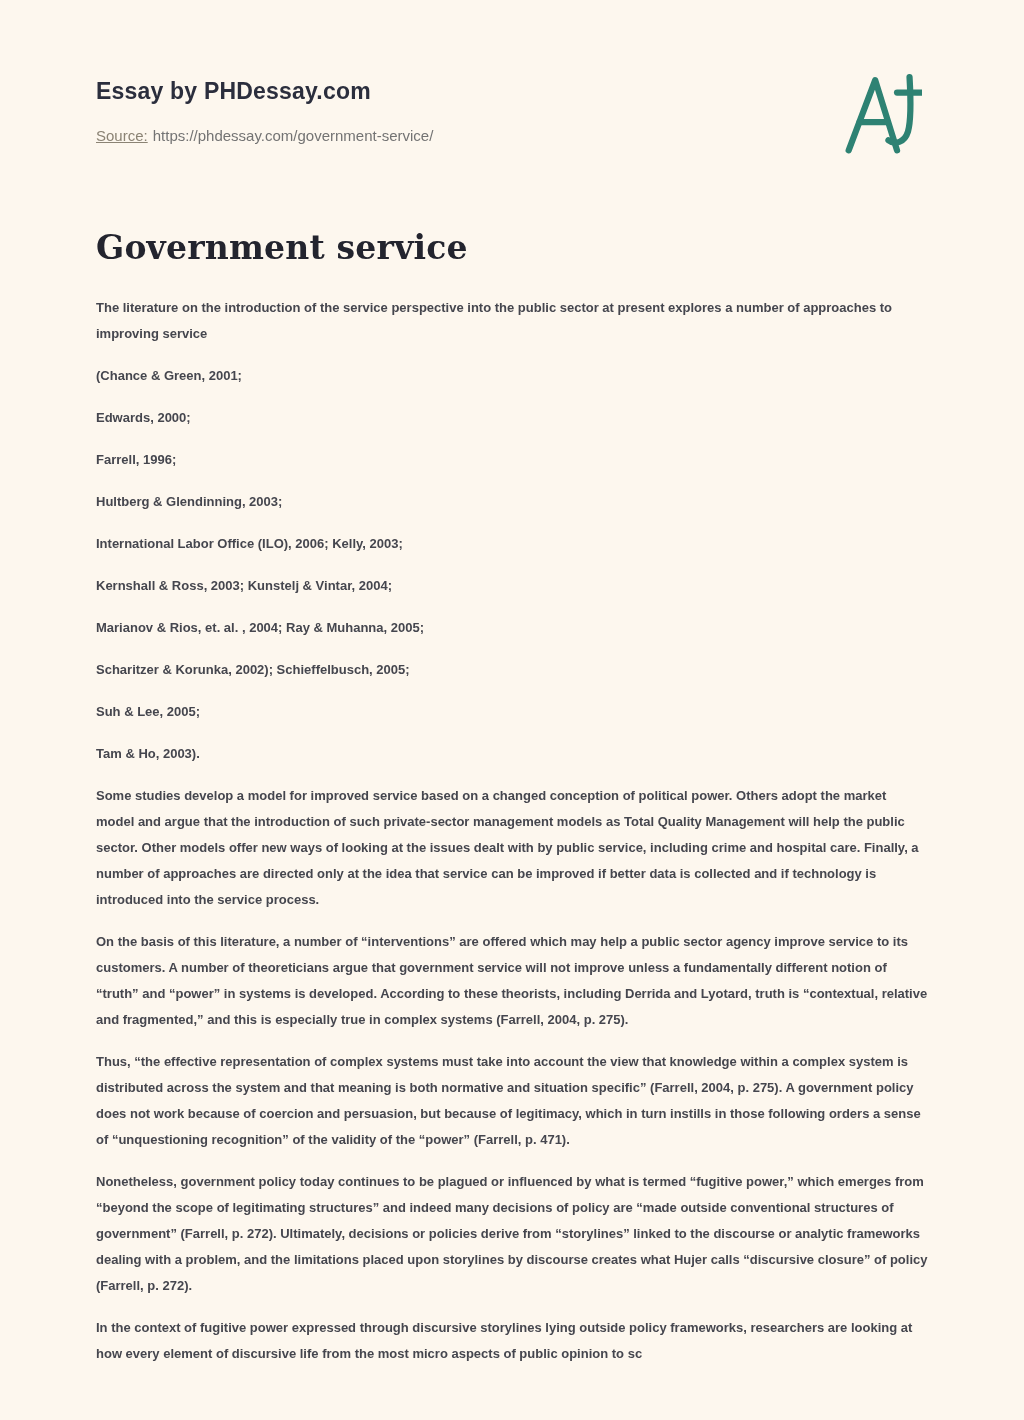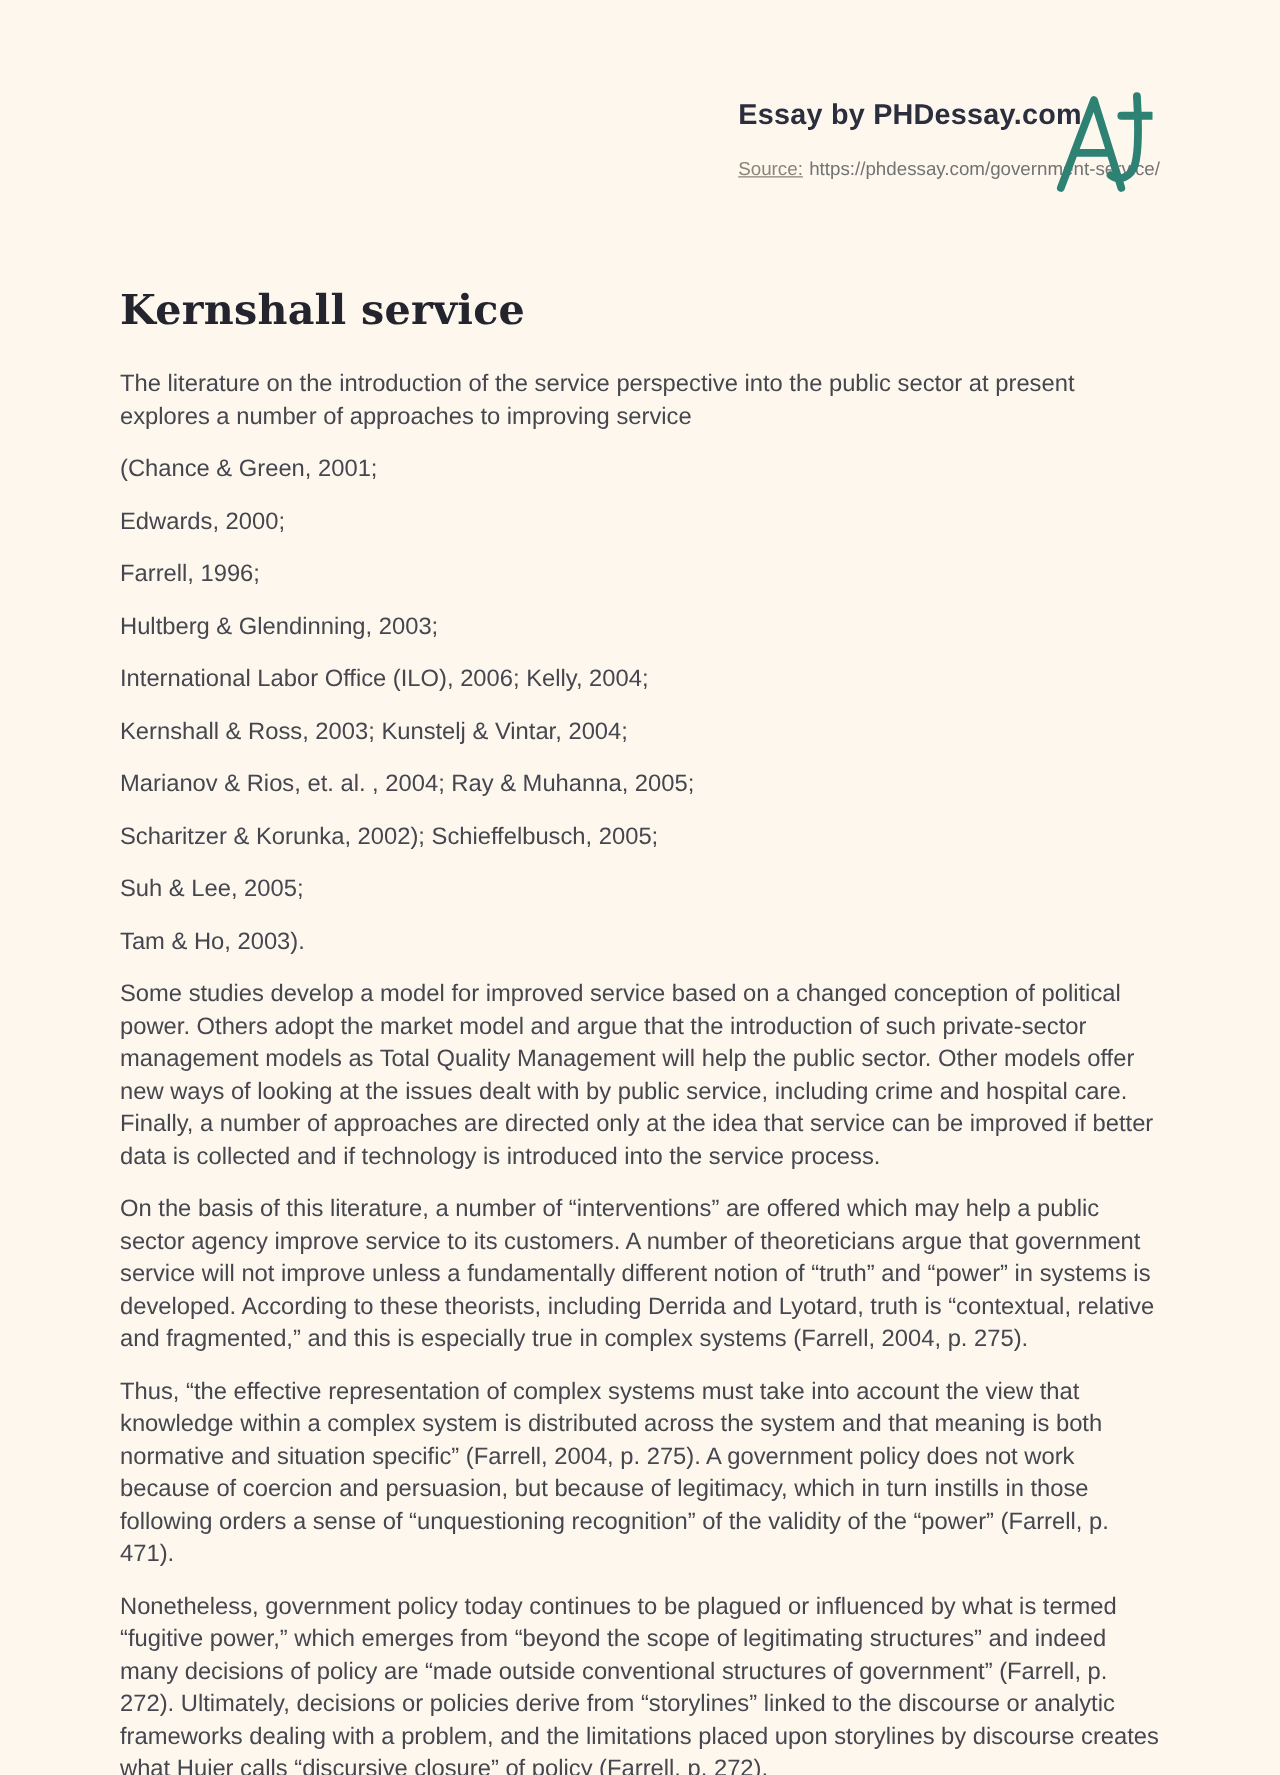--- a/index.html
+++ b/index.html
@@ -11,21 +11,21 @@
     position: relative;
   }
   .page {
     width: 1024px;
     height: 1420px;
     padding: 78px 96px 0 96px;
     position: relative;
   }
   .page-header {
     display: flex;
-    justify-content: flex-end;
+    justify-content: flex-start;
     align-items: flex-start;
   }
   .header-title {
     font-size: 23px;
     font-weight: 700;
     color: #2b2e3d;
     letter-spacing: 0.2px;
   }
   .source-line {
     margin-top: 22px;
@@ -52,25 +52,26 @@
     font-family: "DejaVu Serif", "Liberation Serif", serif;
     font-size: 33px;
     font-weight: 600;
     color: #23242e;
     letter-spacing: 0.2px;
   }
   .article-body {
     margin-top: 28px;
   }
   .article-body p {
-    font-size: 19px;
+    font-size: 13px;
     line-height: 26px;
     color: #45464e;
     margin-bottom: 16px;
     max-width: 834px;
+    font-weight: bold;
   }
 </style>
 </head>
 <body>
 
 <div class="page">
 
   <header class="page-header">
     <div class="header-left">
       <h2 class="header-title">Essay by PHDessay.com</h2>
@@ -83,28 +84,28 @@
   <div class="logo">
     <svg width="78" height="96" viewBox="0 0 100 120" fill="none" xmlns="http://www.w3.org/2000/svg">
       <path d="M 6 104 L 40 14 L 68 104" stroke="#2e8273" stroke-width="8" stroke-linecap="round" stroke-linejoin="round" fill="none"></path>
       <path d="M 20 68 L 56 68" stroke="#2e8273" stroke-width="8" stroke-linecap="round" fill="none"></path>
       <path d="M 84 10 C 86 44 86 66 82 80 C 78 93 66 98 57 91" stroke="#2e8273" stroke-width="8" stroke-linecap="round" fill="none"></path>
       <path d="M 68 30 L 99 30" stroke="#2e8273" stroke-width="8" stroke-linecap="round" fill="none"></path>
     </svg>
   </div>
 
   <main>
-    <h1 class="essay-title">Kernshall service</h1>
+    <h1 class="essay-title">Government service</h1>
     <div class="article-body" id="article-body">
         <p>The literature on the introduction of the service perspective into the public sector at present explores a number of approaches to improving service</p>
         <p>(Chance &amp; Green, 2001;</p>
         <p>Edwards, 2000;</p>
         <p>Farrell, 1996;</p>
         <p>Hultberg &amp; Glendinning, 2003;</p>
-        <p>International Labor Office (ILO), 2006; Kelly, 2004;</p>
+        <p>International Labor Office (ILO), 2006; Kelly, 2003;</p>
         <p>Kernshall &amp; Ross, 2003; Kunstelj &amp; Vintar, 2004;</p>
         <p>Marianov &amp; Rios, et. al. , 2004; Ray &amp; Muhanna, 2005;</p>
         <p>Scharitzer &amp; Korunka, 2002); Schieffelbusch, 2005;</p>
         <p>Suh &amp; Lee, 2005;</p>
         <p>Tam &amp; Ho, 2003).</p>
         <p>Some studies develop a model for improved service based on a changed conception of political power. Others adopt the market model and argue that the introduction of such private-sector management models as Total Quality Management will help the public sector. Other models offer new ways of looking at the issues dealt with by public service, including crime and hospital care. Finally, a number of approaches are directed only at the idea that service can be improved if better data is collected and if technology is introduced into the service process.</p>
         <p>On the basis of this literature, a number of “interventions” are offered which may help a public sector agency improve service to its customers. A number of theoreticians argue that government service will not improve unless a fundamentally different notion of “truth” and “power” in systems is developed. According to these theorists, including Derrida and Lyotard, truth is “contextual, relative and fragmented,” and this is especially true in complex systems (Farrell, 2004, p. 275).</p>
         <p>Thus, “the effective representation of complex systems must take into account the view that knowledge within a complex system is distributed across the system and that meaning is both normative and situation specific” (Farrell, 2004, p. 275). A government policy does not work because of coercion and persuasion, but because of legitimacy, which in turn instills in those following orders a sense of “unquestioning recognition” of the validity of the “power” (Farrell, p. 471).</p>
         <p>Nonetheless, government policy today continues to be plagued or influenced by what is termed “fugitive power,” which emerges from “beyond the scope of legitimating structures” and indeed many decisions of policy are “made outside conventional structures of government” (Farrell, p. 272). Ultimately, decisions or policies derive from “storylines” linked to the discourse or analytic frameworks dealing with a problem, and the limitations placed upon storylines by discourse creates what Hujer calls “discursive closure” of policy (Farrell, p. 272).</p>
         <p>In the context of fugitive power expressed through discursive storylines lying outside policy frameworks, researchers are looking at how every element of discursive life from the most micro aspects of public opinion to sc</p>

